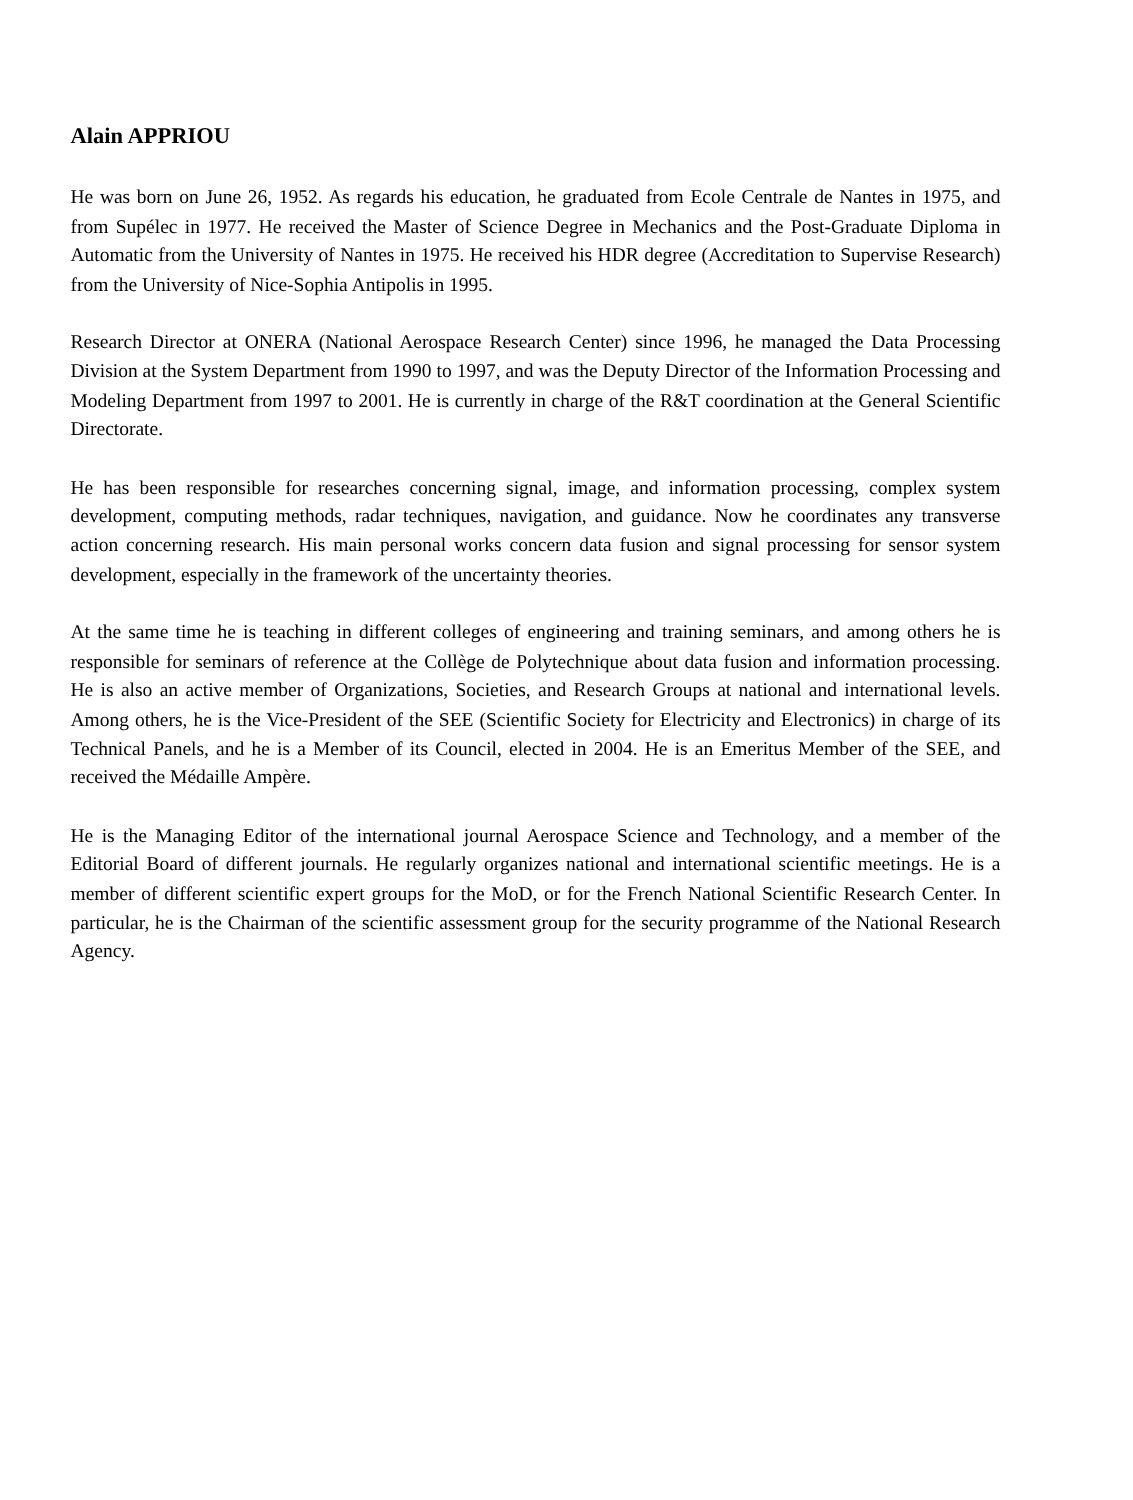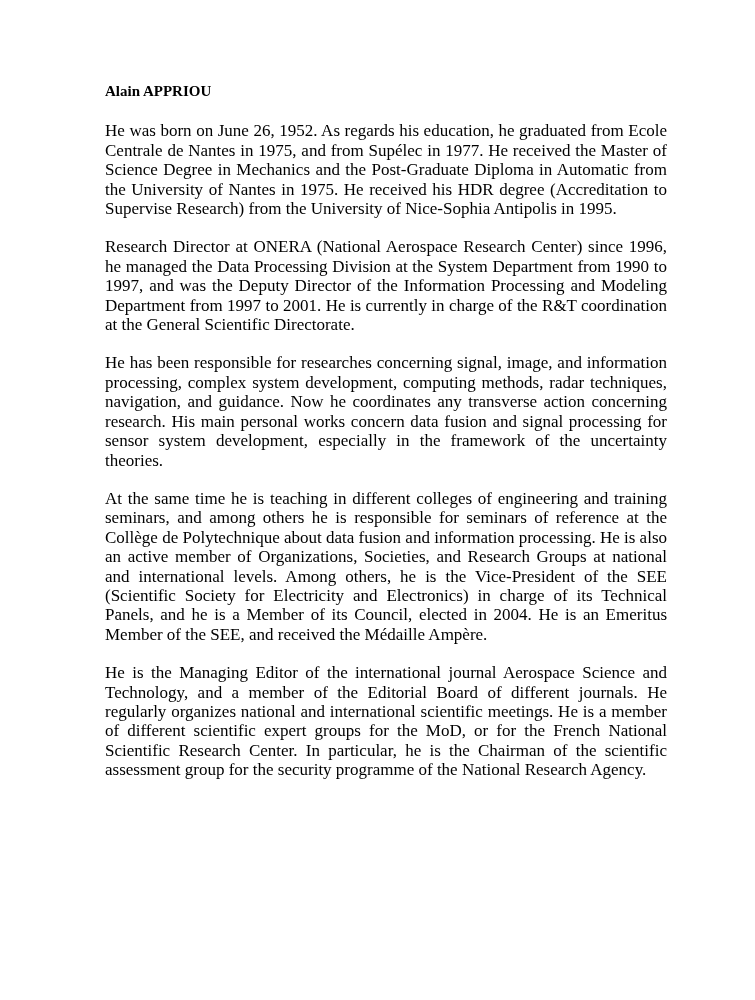--- a/index.html
+++ b/index.html
@@ -11,31 +11,31 @@
     width: 755px;
     height: 1000px;
     overflow: hidden;
     font-family: "Liberation Serif", "DejaVu Serif", serif;
     color: #000000;
   }
   .page {
     box-sizing: border-box;
     width: 755px;
     height: 1000px;
-    padding: 82px 88px 0 105px;
+    padding: 82px 88px 0 47px;
     background: #ffffff;
   }
   .doc-title {
     font-size: 15px;
     font-weight: bold;
     line-height: 19.4px;
     margin: 0 0 20px 0;
   }
   .doc-paragraph {
-    font-size: 17px;
+    font-size: 13px;
     line-height: 19.4px;
     text-align: justify;
     margin: 0 0 19px 0;
   }
 </style>
 </head>
 <body>
 
 <div class="page">
   <h1 class="doc-title">Alain APPRIOU</h1>

